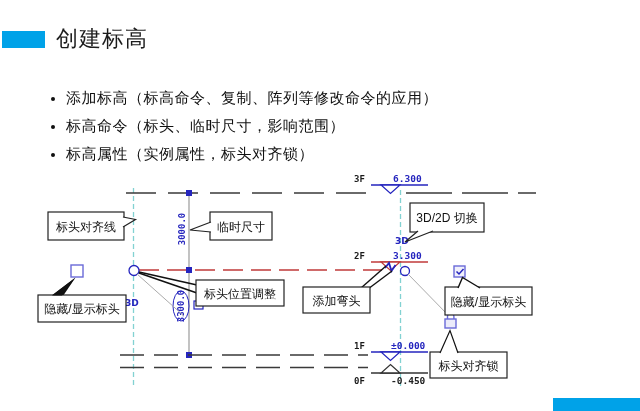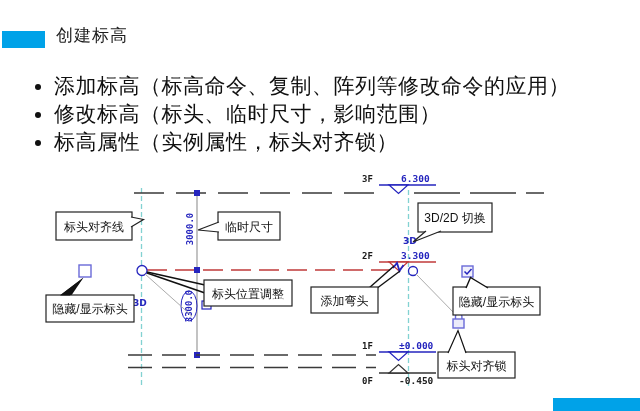--- a/index.html
+++ b/index.html
@@ -4,51 +4,51 @@
 <style>
   html,body{margin:0;padding:0;}
   body{
     width:640px;height:411px;background:#ffffff;position:relative;overflow:hidden;
     font-family:"Liberation Serif","DejaVu Serif",serif;
   }
   .accent-rect{
     position:absolute;left:2px;top:31px;width:43px;height:17px;background:#00A2E8;
   }
   .slide-title{
-    position:absolute;left:56px;top:24px;font-size:17px;color:#1c1c1c;
+    position:absolute;left:56px;top:24px;font-size:22px;color:#1c1c1c;
     font-weight:400;letter-spacing:1px;
   }
   .bullets{
-    position:absolute;left:32px;top:76px;margin:0;padding:0 0 0 22px;
-    font-size:21px;color:#101010;
+    position:absolute;left:32px;top:76px;margin:12px;padding:0 0 0 22px;
+    font-size:15px;color:#101010;
   }
   .bullets li{
     list-style:disc;margin:0 0 7px 0;line-height:21px;letter-spacing:0.5px;
   }
-  .diagram-wrap{position:absolute;left:16px;top:160px;width:617px;height:251px;}
+  .diagram-wrap{position:absolute;left:8px;top:160px;width:617px;height:251px;}
   .footer-accent{
     position:absolute;left:553px;top:398px;width:87px;height:13px;background:#00A2E8;
   }
   
   text.co{font-family:"Liberation Sans","DejaVu Sans",sans-serif;font-size:12px;fill:#111;text-anchor:middle;}
   text.lvl{font-family:"DejaVu Sans Mono",monospace;font-size:9px;font-weight:bold;fill:#1a1a1a;}
   text.val{font-family:"DejaVu Sans Mono",monospace;font-size:9.5px;font-weight:bold;fill:#2525BE;}
   text.valdark{font-family:"DejaVu Sans Mono",monospace;font-size:9.5px;font-weight:bold;fill:#222;}
   text.dim{font-family:"DejaVu Sans Mono",monospace;font-size:9px;font-weight:bold;fill:#2525BE;text-anchor:middle;}
   text.mode{font-family:"DejaVu Sans",sans-serif;font-size:9px;font-weight:bold;fill:#2525BE;}
 </style>
 </head>
 <body>
 
 <div class="accent-rect"></div>
 <div class="slide-title">创建标高</div>
 
 <ul class="bullets">
   <li>添加标高（标高命令、复制、阵列等修改命令的应用）</li>
-  <li>修改标高（标头、临时尺寸，影响范围）</li>
+  <li>标高命令（标头、临时尺寸，影响范围）</li>
   <li>标高属性（实例属性，标头对齐锁）</li>
 </ul>
 
 <div class="diagram-wrap">
 <svg width="640" height="251" viewBox="0 0 640 251" xmlns="http://www.w3.org/2000/svg">
 
   <g>
     <line x1="125.5" y1="28" x2="125.5" y2="226" stroke="#82D2D2" stroke-width="1.3" stroke-dasharray="5,3"></line>
     <line x1="392.5" y1="30" x2="392.5" y2="226" stroke="#82D2D2" stroke-width="1.3" stroke-dasharray="5,3"></line>
   </g>

